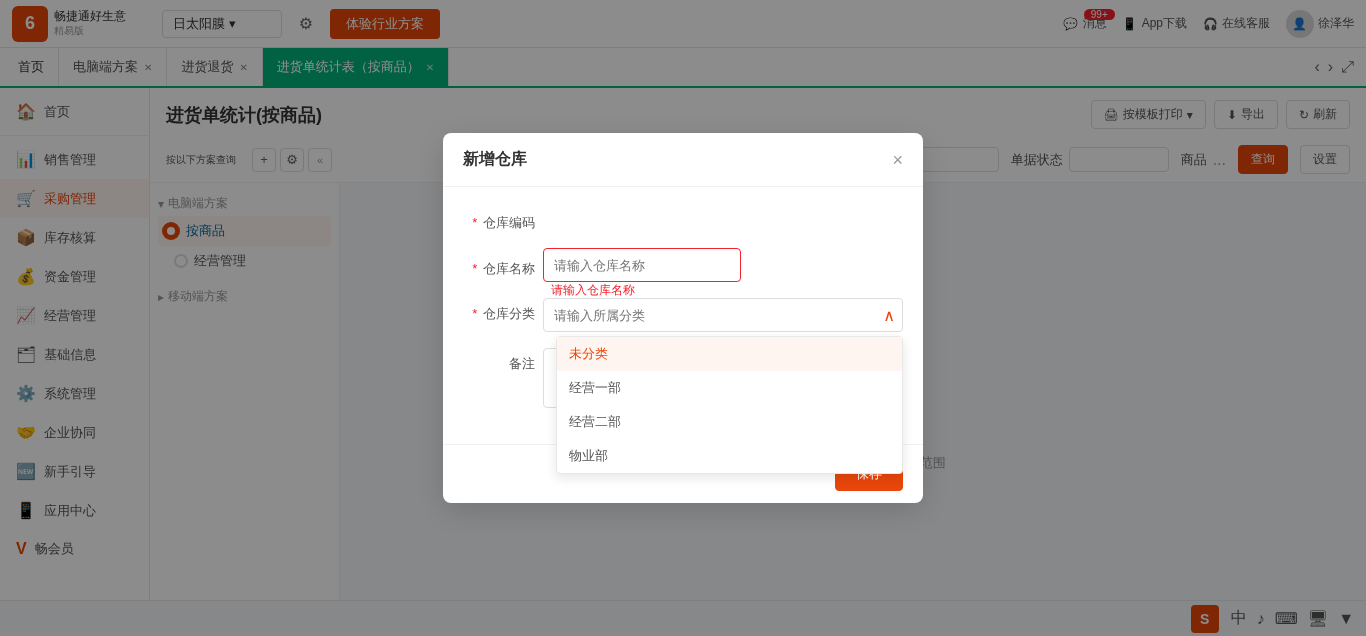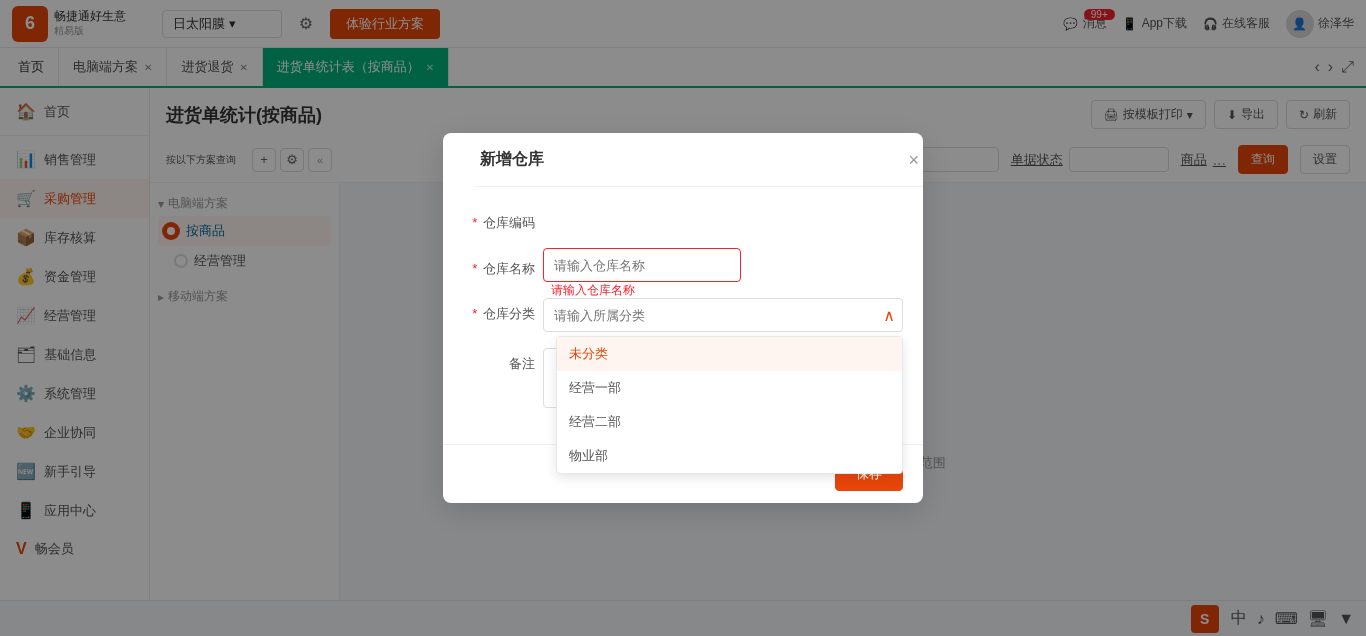--- a/index.html
+++ b/index.html
@@ -279,23 +279,22 @@
       background: #fff;
       border-radius: 8px;
       z-index: 1000;
       width: 480px;
       box-shadow: 0 8px 32px rgba(0,0,0,0.15);
     }
     .modal-header {
       display: flex;
       align-items: center;
       justify-content: space-between;
-      padding: 16px 4px;
+      padding: 16px 20px;
       border-bottom: 1px solid #f0f0f0;
-      margin-left: 33px;
     }
     .modal-title {
       font-size: 16px;
       font-weight: 600;
       color: #333;
     }
     .modal-close {
       cursor: pointer;
       color: #999;
       font-size: 18px;
@@ -499,21 +498,20 @@
       background: #fff;
       padding: 8px 16px;
       border-bottom: 1px solid #f0f0f0;
     }
     .query-item {
       display: flex;
       align-items: center;
       gap: 6px;
       font-size: 13px;
       color: #555;
-      text-decoration: underline;
     }
     .query-label { white-space: nowrap; }
     .query-input {
       border: 1px solid #ddd;
       border-radius: 4px;
       padding: 4px 8px;
       font-size: 13px;
       color: #555;
       outline: none;
       min-width: 120px;

